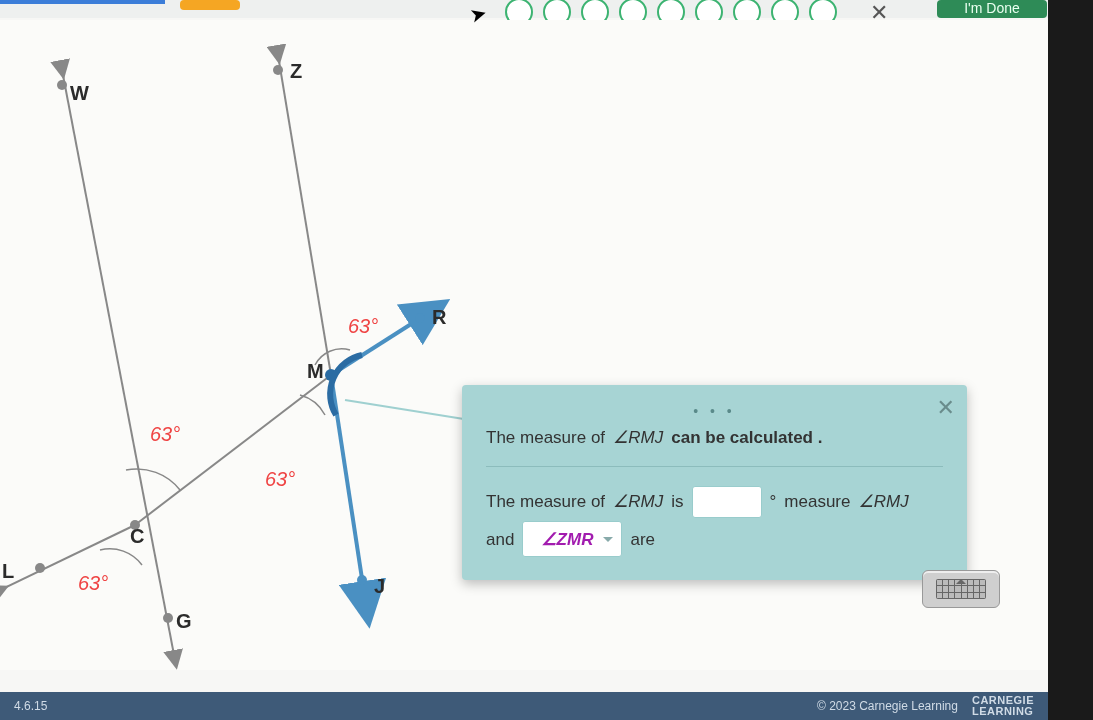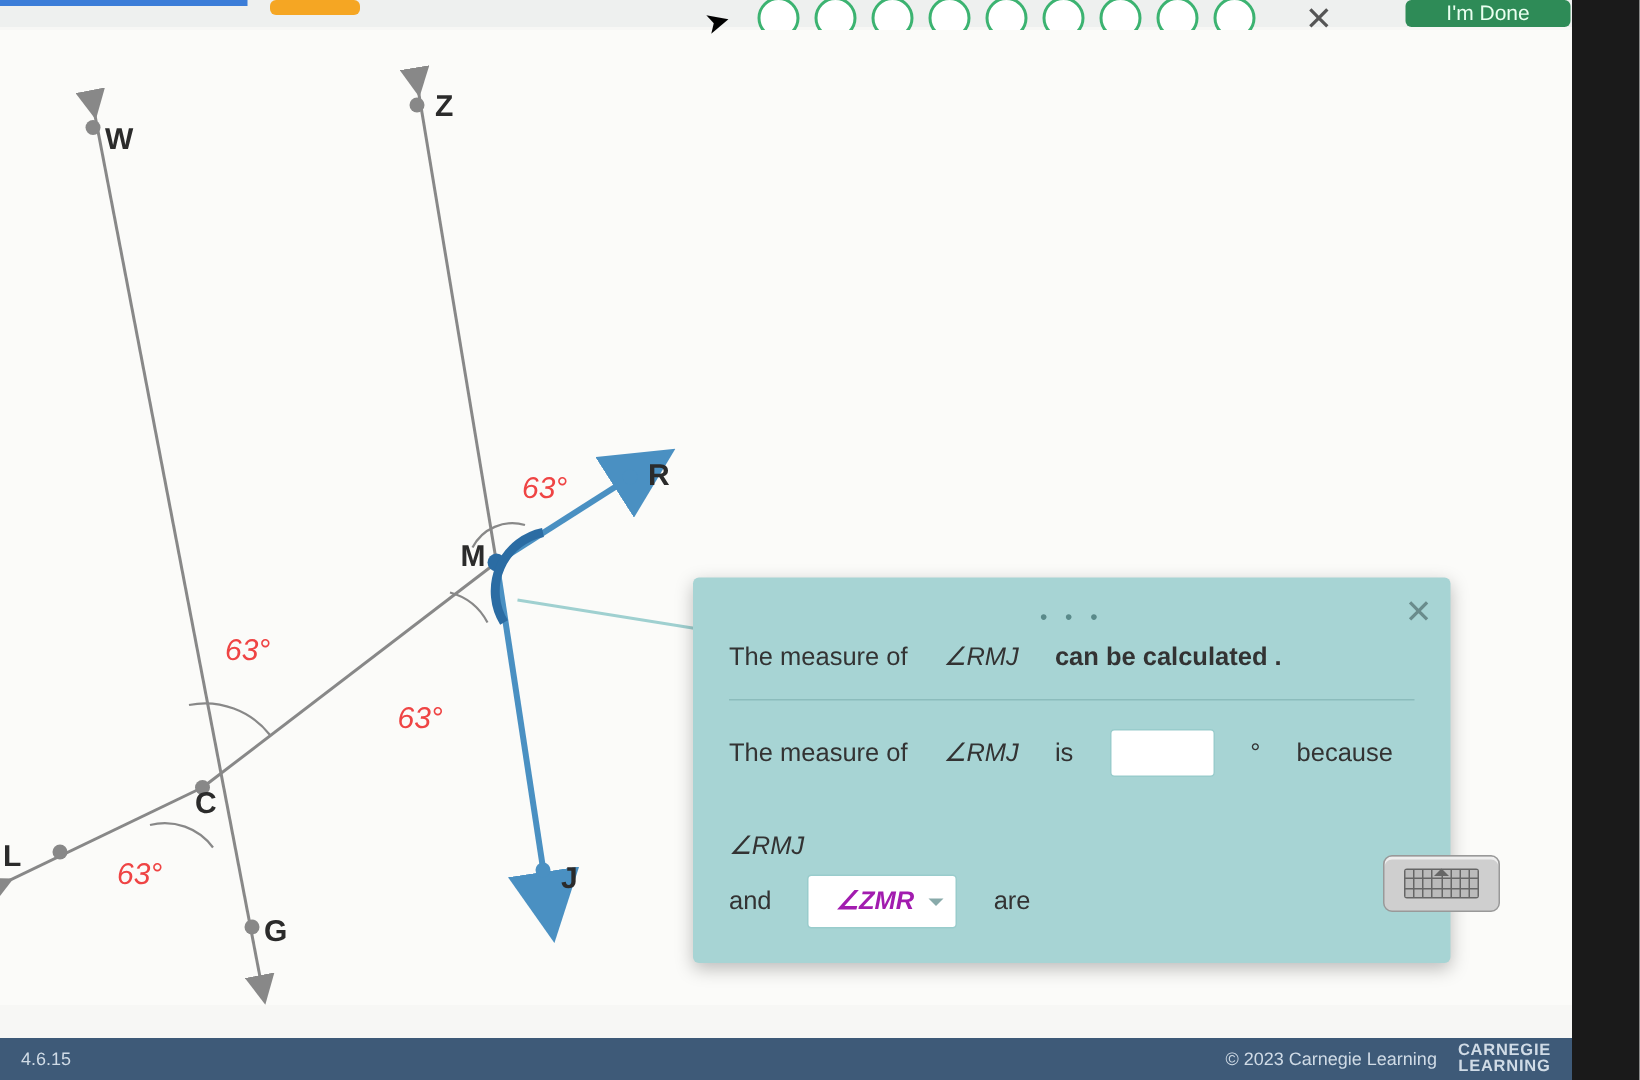--- a/index.html
+++ b/index.html
@@ -84,21 +84,21 @@
   .callout .dots {
     text-align: center; color: #5a8a8a; letter-spacing: 4px; font-size:14px;
   }
   .callout .close {
     position: absolute; right: 12px; top: 10px;
     font-size: 22px; color: #6a8c8c; cursor: pointer;
   }
   .callout hr {
     border: none; border-top: 1px solid #8cbcbc; margin: 10px 0 16px 0;
   }
-  .row { display:flex; align-items:center; flex-wrap:wrap; gap:24px; line-height:2.2; }
+  .row { display:flex; align-items:center; flex-wrap:wrap; gap:8px; line-height:2.2; }
   .angle-sym { font-style: italic; }
   .input-box {
     display:inline-block; background:#fff; border:1px solid #9cc;
     height:32px; min-width:70px; border-radius:3px; vertical-align:middle;
   }
   .select-box {
     display:inline-flex; align-items:center; justify-content:center;
     background:#fff; border:1px solid #9cc;
     height:36px; padding:0 28px 0 18px; border-radius:3px;
     position:relative; font-weight:bold; color:#a21caf;
@@ -123,21 +123,21 @@
   .keyboard-btn::before {
     content:""; position:absolute; top:3px; left:50%; transform:translateX(-50%);
     border:5px solid transparent; border-bottom-color:#666;
   }
   .footer {
     position:absolute; left:0; bottom:0; width:1048px; height:28px;
     background:#3e5a78; color:#d0dbe6; font-size:12px;
     display:flex; align-items:center; justify-content:space-between;
     padding:0 14px;
   }
-  .footer .brand { font-weight:bold; letter-spacing:0.5px; font-size:11px; line-height:1; text-align:center;}
+  .footer .brand { font-weight:bold; letter-spacing:0.5px; font-size:11px; line-height:1; text-align:left;}
   .cursor {
     position:absolute; left:470px; top:2px; font-size:20px; color:#000;
     transform: rotate(-15deg);
   }
 </style>
 </head>
 <body>
 
 <div class="app-frame">
 
@@ -219,21 +219,21 @@
         <span class="angle-sym">∠RMJ</span>
         <strong> can be calculated .</strong>
       </div>
       <hr>
       <div class="row">
         <span>The measure of </span>
         <span class="angle-sym">∠RMJ</span>
         <span> is</span>
         <span class="input-box"></span>
         <span>°</span>
-        <span>because </span>
+        <span>measure </span>
         <span class="angle-sym">∠RMJ</span>
       </div>
       <div class="row">
         <span>and</span>
         <span class="select-box">
           <span class="angle-sym">∠ZMR</span>
         </span>
         <span>are</span>
       </div>
     </div>

